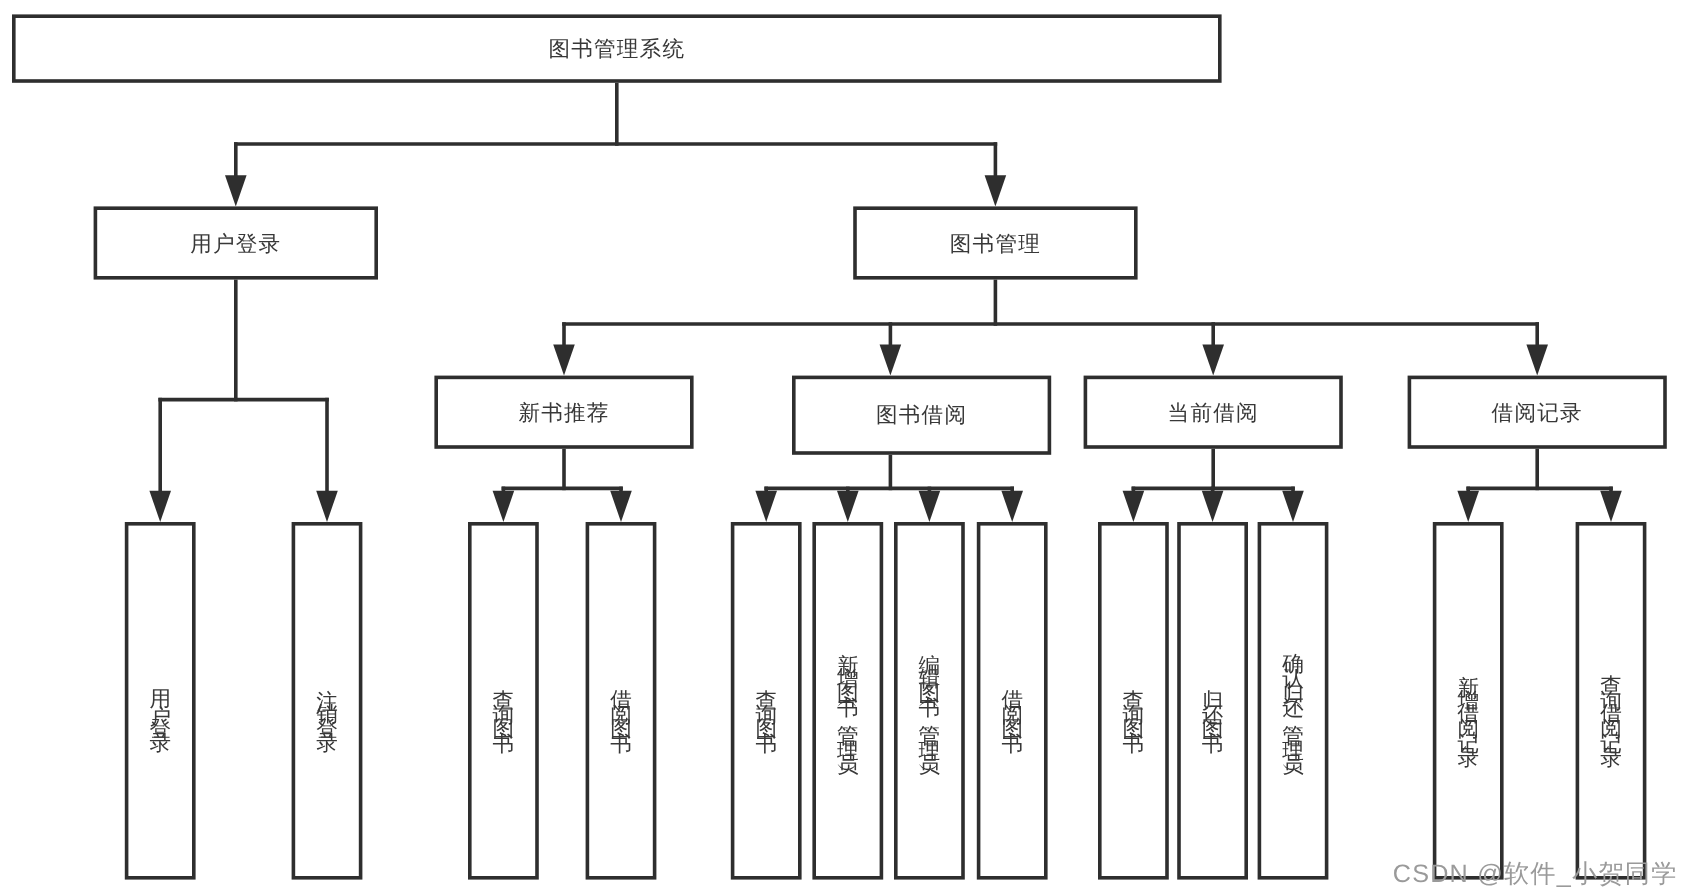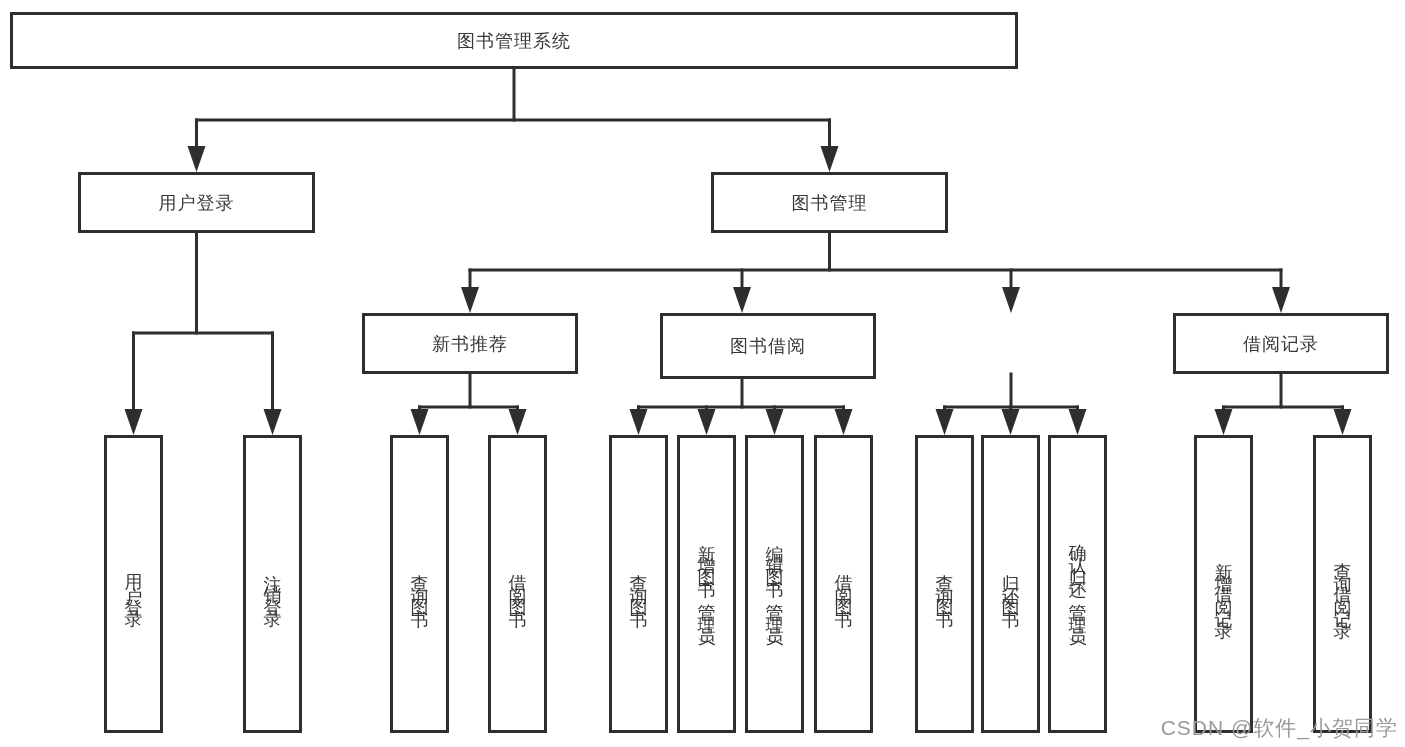--- a/index.html
+++ b/index.html
@@ -149,20 +149,21 @@
     </g>
   </svg>
 
   <div class="node" style="left:10px; top:12px; width:1008px; height:57px;text-align:center;">图书管理系统</div>
 
   <div class="node" style="left:78px; top:172px; width:237px; height:61px;">用户登录</div>
   <div class="node" style="left:362px; top:313px; width:216px; height:61px;">新书推荐</div>
 
   <div class="node" style="left:711px; top:172px; width:237px; height:61px;">图书管理</div>
   <div class="node" style="left:634px; top:313px; width:216px; height:66px;margin-left:26px;">图书借阅</div>
+  <div class="node" style="left:903px; top:313px; width:216px; height:61px;">当前借阅</div>
   <div class="node" style="left:1173px; top:313px; width:216px; height:61px;">借阅记录</div>
 
   <div class="vnode" style="left:104px;">
     <span class="vtext">用户登录</span>
   </div>
   <div class="vnode" style="left:243px;">
     <span class="vtext">注销登录</span>
   </div>
 
   <div class="vnode" style="left:390px;">

